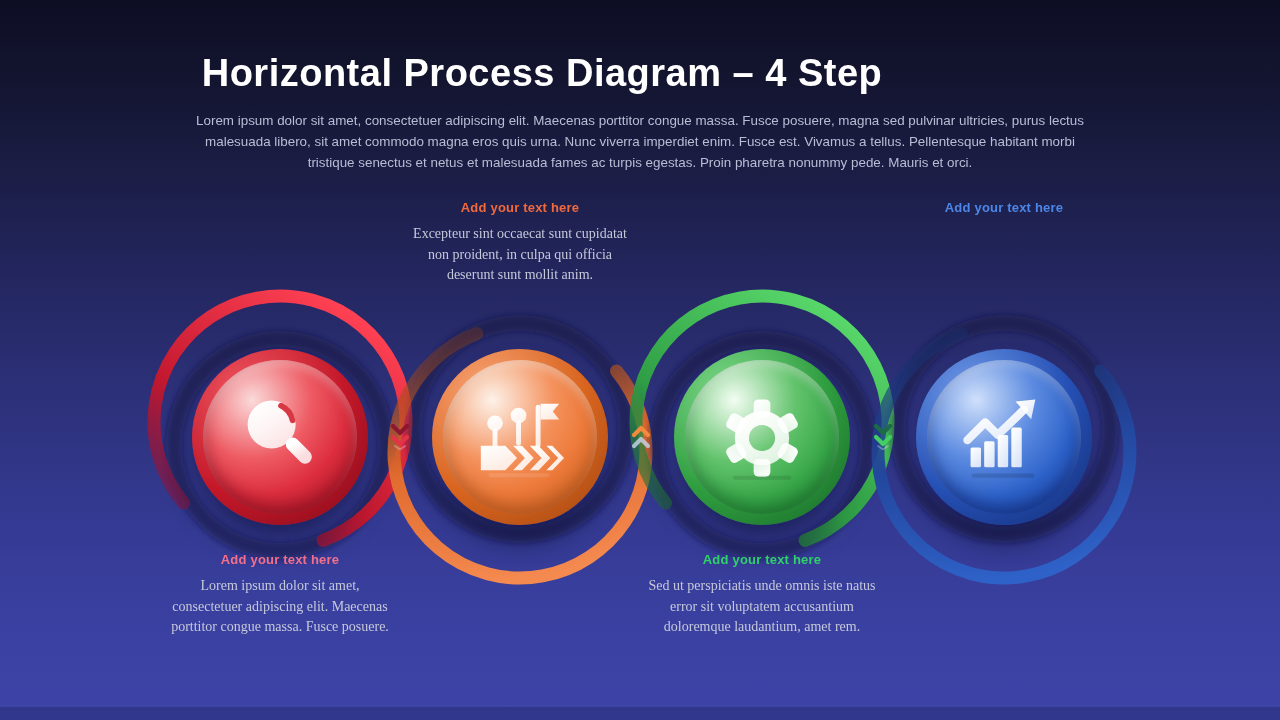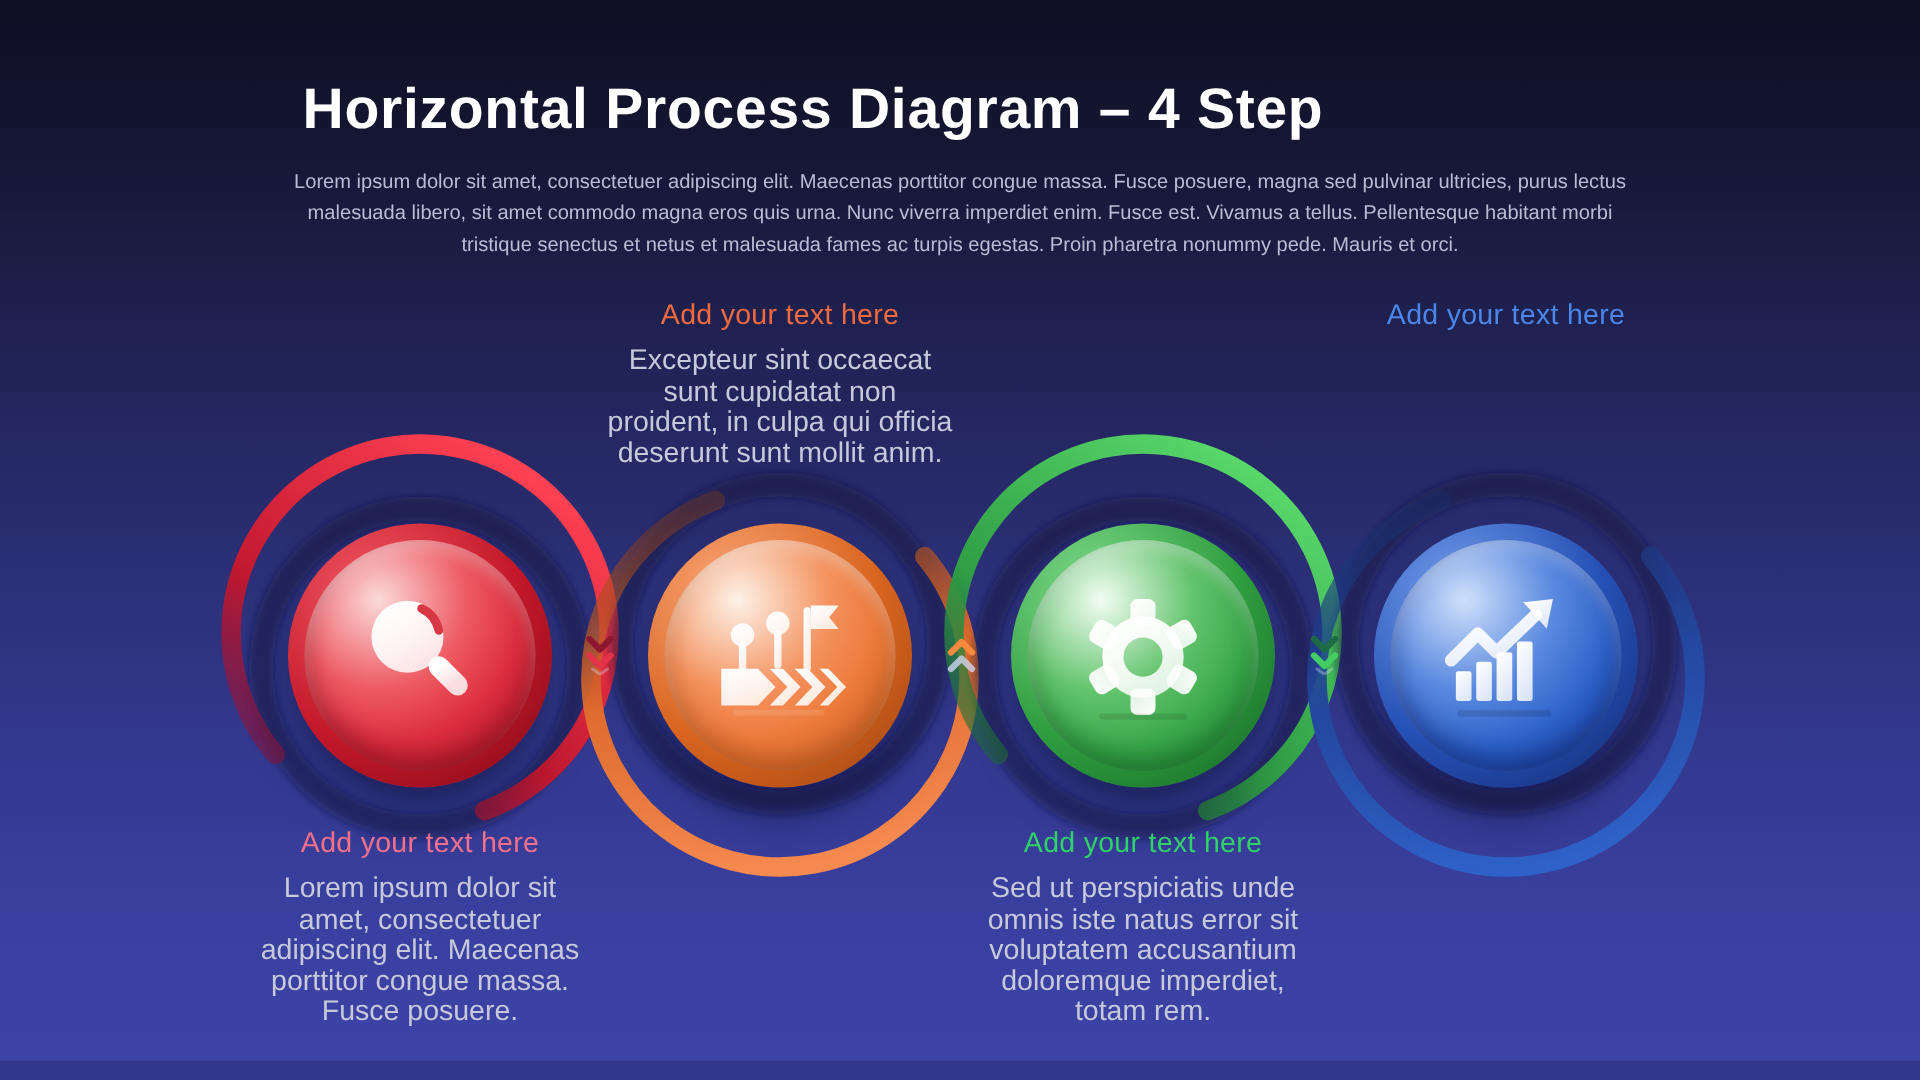--- a/index.html
+++ b/index.html
@@ -77,26 +77,26 @@
   .connector-1 { left:390px; }
   .connector-2 { left:631px; }
   .connector-3 { left:873px; }
 
   
   .step-text { position:absolute; width:232px; text-align:center; }
   .text-1 { left:164px; top:552px; }
   .text-2 { left:404px; top:200px; }
   .text-3 { left:646px; top:552px; }
   .text-4 { left:888px; top:200px; }
-  .step-heading { font-size:19px; font-weight:normal; margin-bottom:9px; letter-spacing:0.2px; }
+  .step-heading { font-size:13px; font-weight:bold; margin-bottom:9px; letter-spacing:0.2px; }
   .text-1 .step-heading { color:#f4708a; }
   .text-2 .step-heading { color:#f2693d; }
   .text-3 .step-heading { color:#30d169; }
   .text-4 .step-heading { color:#4c86e8; }
-  .step-body { font-size:19px; line-height:20.5px; color:#c6c9da; }
+  .step-body { font-size:14px; line-height:20.5px; color:#c6c9da;font-family:Liberation Serif, serif; }
 </style>
 </head>
 <body>
 
 <div class="slide">
 
   <div class="title">Horizontal Process Diagram – 4 Step</div>
   <div class="subtitle">Lorem ipsum dolor sit amet, consectetuer adipiscing elit. Maecenas porttitor congue massa. Fusce posuere, magna sed pulvinar ultricies, purus lectus malesuada libero, sit amet commodo magna eros quis urna. Nunc viverra imperdiet enim. Fusce est. Vivamus a tellus. Pellentesque habitant morbi tristique senectus et netus et malesuada fames ac turpis egestas. Proin pharetra nonummy pede. Mauris et orci.</div>
 
   <div class="step step-1">
@@ -268,20 +268,20 @@
   <div class="step-text text-1">
     <div class="step-heading">Add your text here</div>
     <div class="step-body">Lorem ipsum dolor sit amet, consectetuer adipiscing elit. Maecenas porttitor congue massa. Fusce posuere.</div>
   </div>
   <div class="step-text text-2">
     <div class="step-heading">Add your text here</div>
     <div class="step-body">Excepteur sint occaecat sunt cupidatat non proident, in culpa qui officia deserunt sunt mollit anim.</div>
   </div>
   <div class="step-text text-3">
     <div class="step-heading">Add your text here</div>
-    <div class="step-body">Sed ut perspiciatis unde omnis iste natus error sit voluptatem accusantium doloremque imperdiet, totam rem.</div>
+    <div class="step-body">Sed ut perspiciatis unde omnis iste natus error sit voluptatem accusantium doloremque laudantium, amet rem.</div>
   </div>
   <div class="step-text text-4">
     <div class="step-heading">Add your text here</div>
   </div>
 
   <div class="footer-strip"></div>
 </div>
 
 </body></html>

